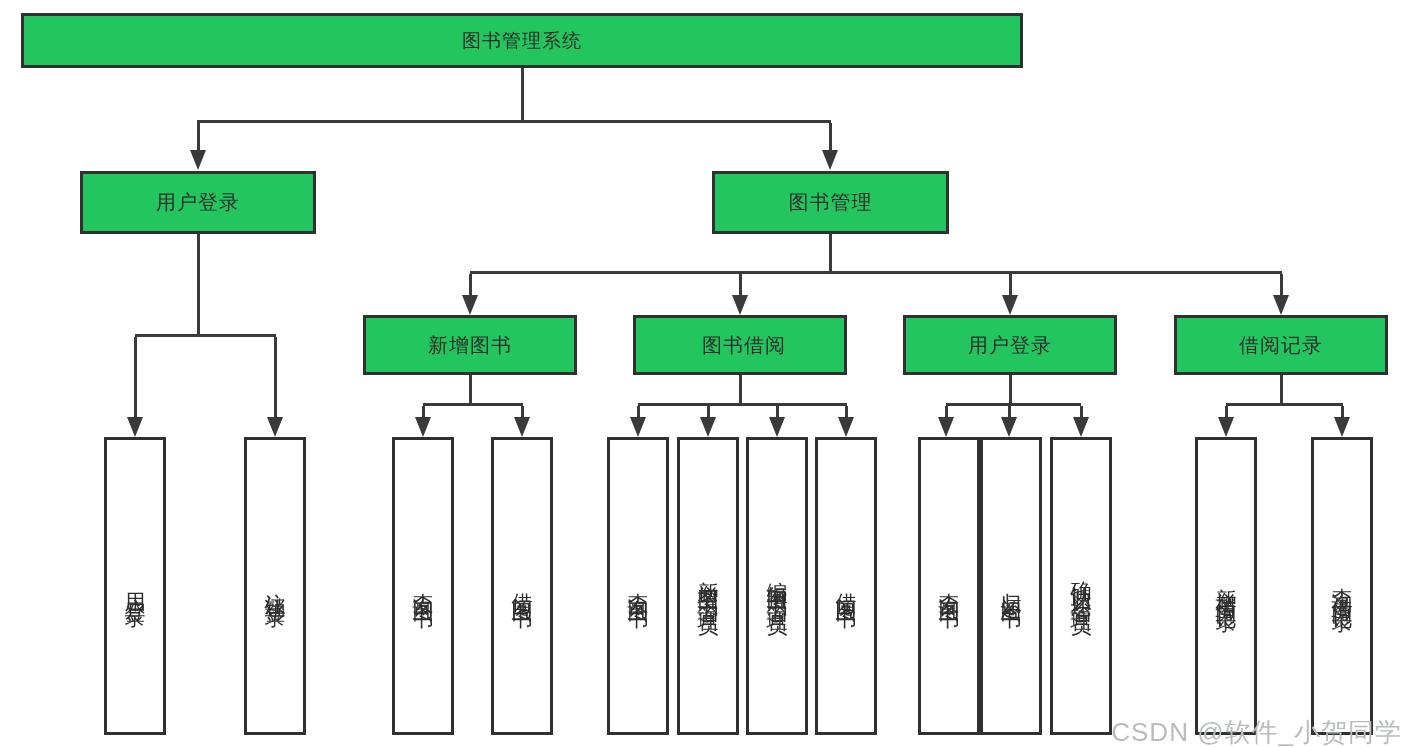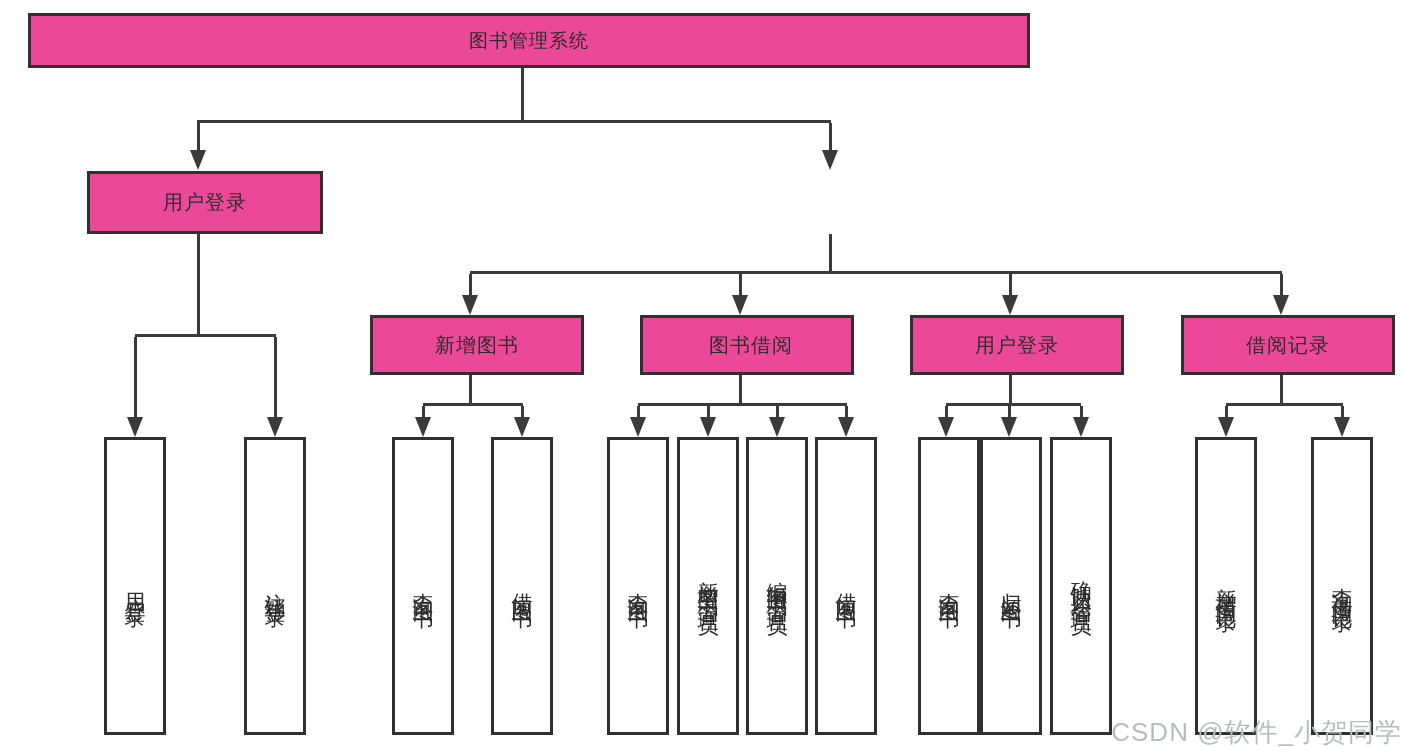--- a/index.html
+++ b/index.html
@@ -13,28 +13,27 @@
     width: 1405px;
     height: 747px;
     background: #ffffff;
     overflow: hidden;
   }
   
   .hbox {
     position: absolute;
     box-sizing: border-box;
     border: 3px solid #303030;
-    background: #ec4899;
+    background: #22c55e;
     display: flex;
     align-items: center;
     justify-content: center;
     font-size: 20px;
     color: #2d2d2d;
     letter-spacing: 1px;
-    margin-left: 7px;
   }
   
   .vbox {
     position: absolute;
     top: 437px;
     width: 62px;
     height: 298px;
     box-sizing: border-box;
     border: 3px solid #303030;
     background: #ffffff;
@@ -81,20 +80,23 @@
 
   <div class="v" style="left:521px; top:68px; height:54px;"></div>
   <div class="h" style="left:197px; top:120px; width:634px;"></div>
   <div class="v" style="left:197px; top:123px; height:27px;"></div>
   <div class="a" style="left:190px; top:150px;"></div>
   <div class="v" style="left:829px; top:123px; height:27px;"></div>
   <div class="a" style="left:822px; top:150px;"></div>
 
   <div class="hbox" style="left:80px; top:171px; width:236px; height:63px;">
     <span>用户登录</span>
+  </div>
+  <div class="hbox" style="left:712px; top:171px; width:237px; height:63px;">
+    <span>图书管理</span>
   </div>
 
   <div class="v" style="left:197px; top:234px; height:102px;"></div>
   <div class="h" style="left:135px; top:334px; width:141px;"></div>
   <div class="v" style="left:134px; top:337px; height:80px;"></div>
   <div class="a" style="left:127px; top:417px;"></div>
   <div class="v" style="left:274px; top:337px; height:80px;"></div>
   <div class="a" style="left:267px; top:417px;"></div>
 
   <div class="v" style="left:829px; top:234px; height:39px;"></div>

